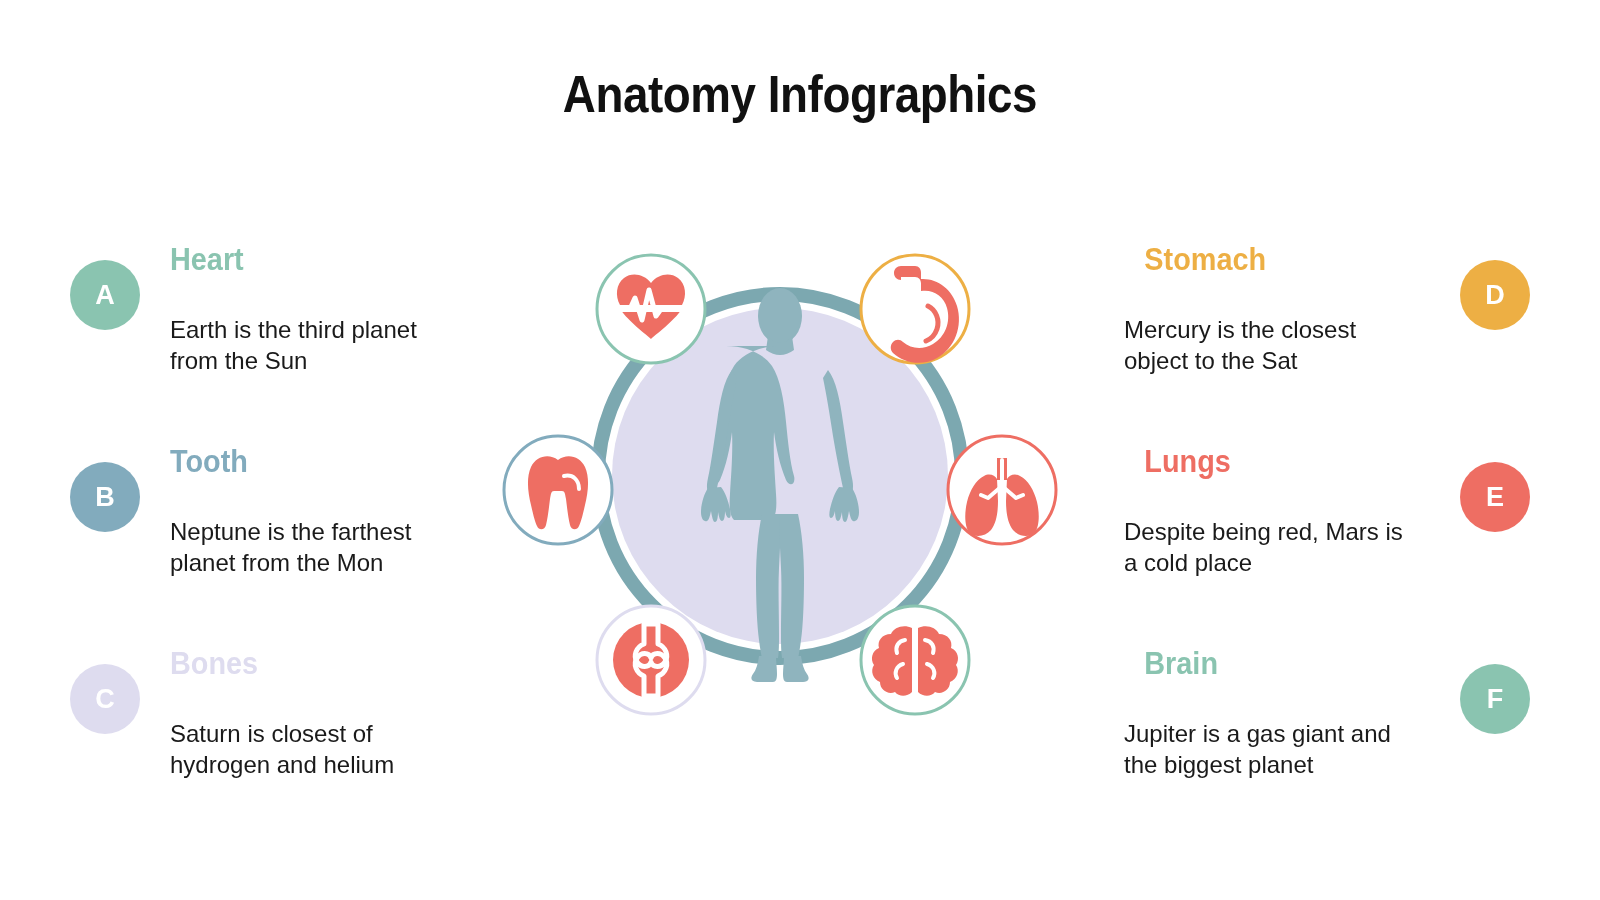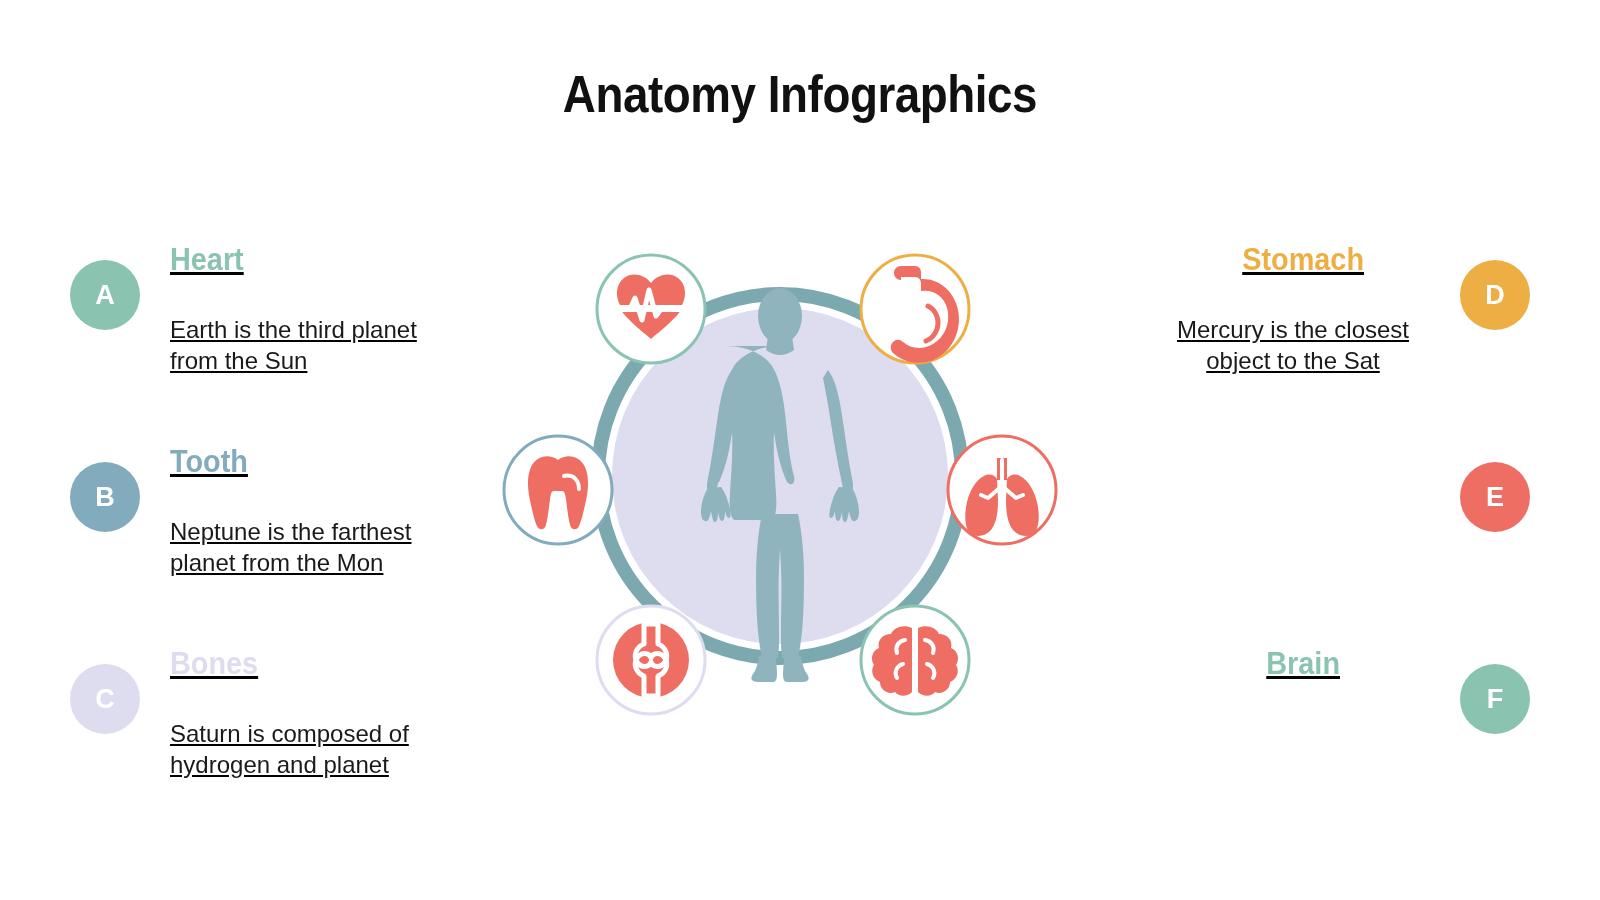--- a/index.html
+++ b/index.html
@@ -62,24 +62,23 @@
     justify-content: center;
     box-sizing: border-box;
   }
   .col-left  .badge { left: 4px; }
   .col-right .badge { right: 4px; }
 
   .entry-text {
     position: absolute;
     top: 22px;
     width: 290px;
-    text-decoration: underline;
   }
   .col-left  .entry-text { left: 104px; text-align: left; }
-  .col-right .entry-text { right: 96px; text-align: center; }
+  .col-right .entry-text { right: 120px; text-align: left; }
 
   .entry-title {
     font-family: "Liberation Sans Narrow", "Liberation Sans", sans-serif;
     font-size: 31px;
     font-weight: bold;
     line-height: 1.05;
     margin-bottom: 8px;
     transform: scaleX(0.93);
   }
   .col-left  .entry-title { transform-origin: left center; }
@@ -124,44 +123,49 @@
     <div class="entry-text">
       <div class="entry-title" style="color: rgb(130, 171, 189);">Tooth</div>
       <div class="entry-desc">Neptune is the farthest planet from the Mon</div>
     </div>
   </div>
 
   <div class="entry">
     <div class="badge" style="background-color: rgb(222, 220, 239);">C</div>
     <div class="entry-text">
       <div class="entry-title" style="color: rgb(222, 220, 239);">Bones</div>
-      <div class="entry-desc">Saturn is composed of hydrogen and planet</div>
+      <div class="entry-desc">Saturn is closest of hydrogen and helium</div>
     </div>
   </div>
 
 </div>
 
 <div class="col col-right">
 
   <div class="entry">
     <div class="badge" style="background-color: rgb(237, 175, 68);">D</div>
     <div class="entry-text">
       <div class="entry-title" style="color: rgb(237, 175, 68);">Stomach</div>
       <div class="entry-desc">Mercury is the closest object to the Sat</div>
     </div>
   </div>
 
   <div class="entry">
     <div class="badge" style="background-color: rgb(238, 110, 99);">E</div>
+    <div class="entry-text">
+      <div class="entry-title" style="color: rgb(238, 110, 99);">Lungs</div>
+      <div class="entry-desc">Despite being red, Mars is a cold place</div>
+    </div>
   </div>
 
   <div class="entry">
     <div class="badge" style="background-color: rgb(138, 196, 176);">F</div>
     <div class="entry-text">
       <div class="entry-title" style="color: rgb(138, 196, 176);">Brain</div>
+      <div class="entry-desc">Jupiter is a gas giant and the biggest planet</div>
     </div>
   </div>
 
 </div>
 
 <div class="center-stage">
 <svg width="576" height="480" viewBox="0 0 576 480" xmlns="http://www.w3.org/2000/svg">
 
   <circle cx="288" cy="240" r="182" fill="none" stroke="#7CA8B0" stroke-width="14"></circle>
 

